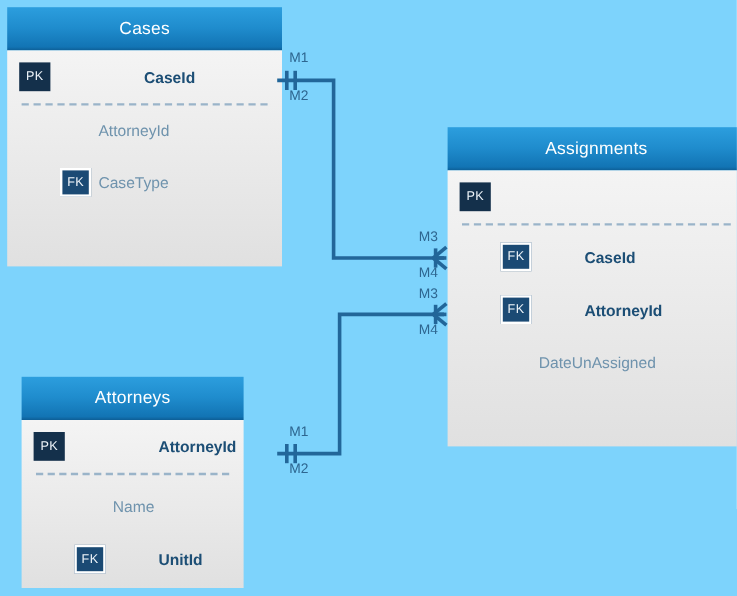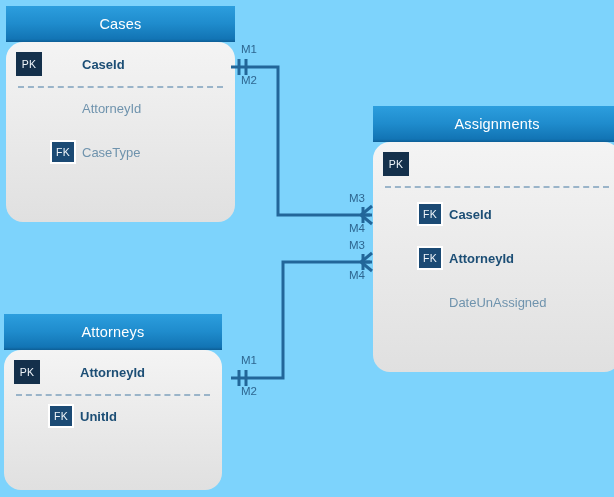--- a/index.html
+++ b/index.html
@@ -30,21 +30,20 @@
     color: #ffffff;
     font-size: 14.5px;
     display: flex;
     align-items: center;
     justify-content: center;
     letter-spacing: 0.2px;
   }
   .entity-body {
     background: linear-gradient(to bottom, #f4f4f4 0%, #ececec 40%, #e0e0e0 100%);
     position: relative;
-    border-radius: 17px;
   }
 
   .field-row {
     position: relative;
     height: 44px;
     display: flex;
     align-items: center;
   }
   .key-slot {
     position: absolute;
@@ -71,20 +70,21 @@
     text-align: right;
   }
   .field-label {
     position: absolute;
     left: 76px;
     font-size: 13px;
   }
   .fld-required {
     color: #1c4e75;
     font-weight: bold;
+    margin-left: 38px;
   }
   .fld-optional {
     color: #6f93ad;
     font-weight: normal;
   }
 
   .pk-divider {
     position: absolute;
     left: 12px;
     right: 12px;
@@ -162,33 +162,36 @@
       </div>
 
 
       <div class="field-row">
         <span class="field-label fld-optional">DateUnAssigned</span>
       </div>
 
     </div>
   </div>
 
-  <div class="entity" style="left:4px; top:314px; width:218px;">
+  <div class="entity" style="left:18px; top:314px; width:185px;">
     <div class="entity-header">
       <span>Attorneys</span>
     </div>
     <div class="entity-body" style="height:140px;">
 
       <div class="field-row" style="top:0;">
         <span class="key-slot key-pk">PK</span>
         <span class="field-label fld-required">AttorneyId</span>
       </div>
 
       <div class="pk-divider" style="top:44px;"></div>
 
+      <div class="field-row" style="margin-top:6px;">
+        <span class="field-label fld-optional">Name</span>
+      </div>
 
       <div class="field-row">
         <span class="key-slot key-fk">FK</span>
         <span class="field-label fld-required">UnitId</span>
       </div>
 
     </div>
   </div>
 
   <svg class="conn-svg" viewBox="0 0 614 497">

